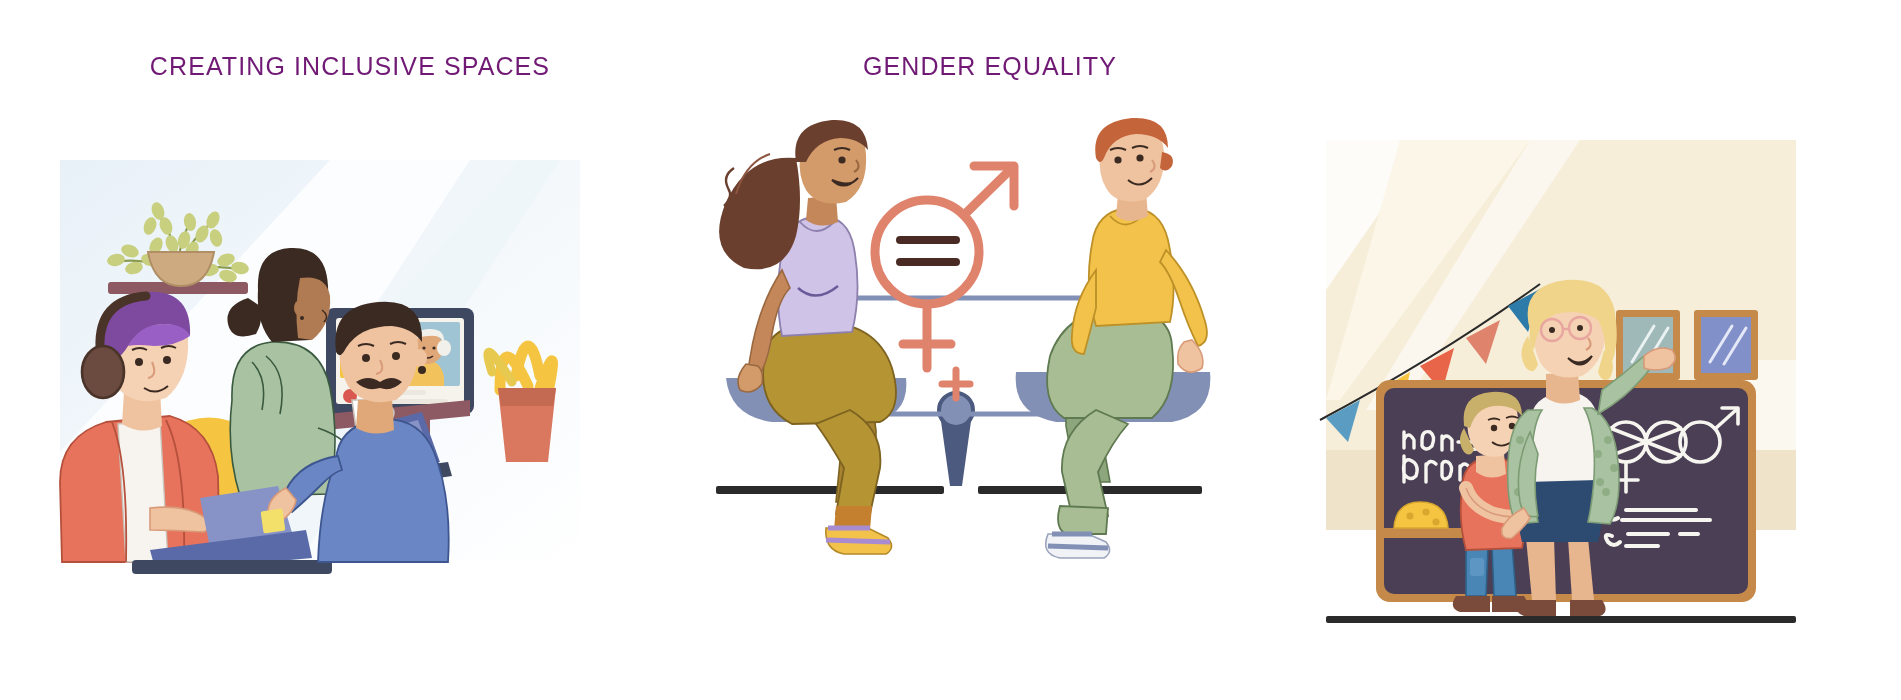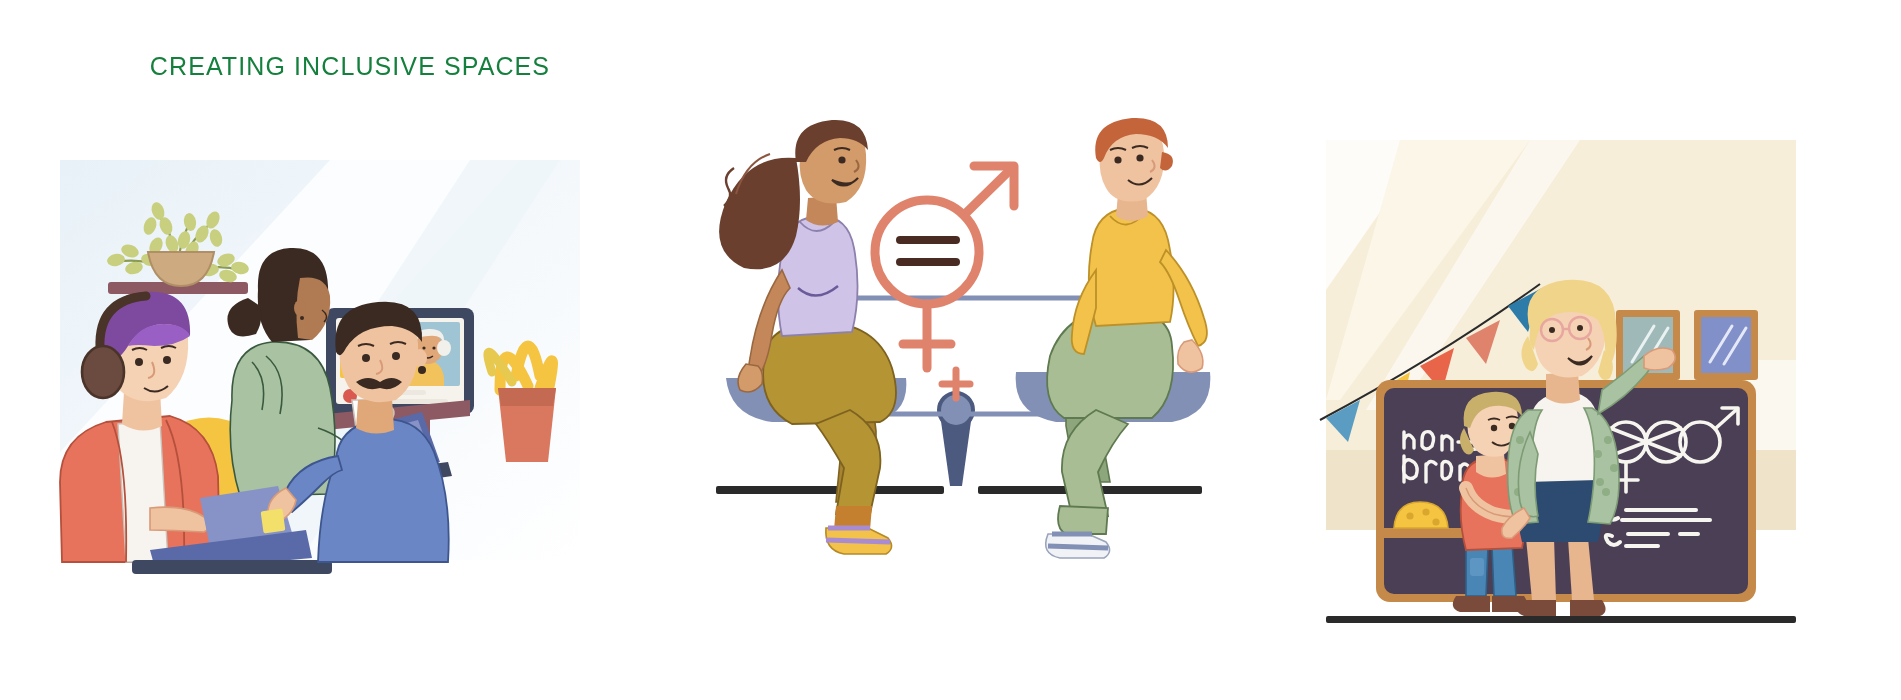--- a/index.html
+++ b/index.html
@@ -5,21 +5,21 @@
   html,body{margin:0;padding:0;background:#ffffff;}
   body{width:1901px;height:700px;font-family:"Liberation Sans",sans-serif;overflow:hidden;}
   .board{position:relative;width:1901px;height:700px;background:#fff;}
   .panel{position:absolute;top:0;height:700px;}
   .p1{left:0;width:700px;}
   .p2{left:700px;width:580px;}
   .p3{left:1280px;width:621px;}
   .ttl{
     position:absolute;top:52px;left:0;width:100%;text-align:center;
     font-family:"Liberation Sans",sans-serif;
-    font-size:25px;letter-spacing:1.1px;color:#15803d;font-weight:400;
+    font-size:25px;letter-spacing:1.1px;color:#701a75;font-weight:400;
     white-space:nowrap;
   }
   .art{position:absolute;left:0;top:110px;width:100%;height:480px;}
   svg{display:block;overflow:visible;}
 </style>
 </head>
 <body>
 
 <div class="board">
 
@@ -203,20 +203,21 @@
           <path d="M380 250 Q386 262 376 264" stroke="#d89a78" stroke-width="2" fill="none"></path>
           <path d="M356 272 Q368 264 380 272 Q392 264 402 272 Q392 282 380 278 Q366 282 356 272 Z" fill="#3a2a22"></path>
         </g>
 
         <rect x="262" y="400" width="22" height="22" rx="2" fill="#f2e06a" transform="rotate(-8 273 411)"></rect>
       </svg>
     </div>
   </div>
 
   <div class="panel p2">
+    <div class="ttl">GENDER EQUALITY</div>
     <div class="art">
       <svg viewBox="0 0 580 470" width="580" height="470" xmlns="http://www.w3.org/2000/svg">
 
         <g>
           <rect x="16" y="376" width="228" height="8" rx="2" fill="#2a2a2a"></rect>
           <rect x="278" y="376" width="224" height="8" rx="2" fill="#2a2a2a"></rect>
         </g>
         <g>
           <path d="M250 376 L262 376 L272 304 L240 304 Z" fill="#4c5a80"></path>
           <circle cx="256" cy="300" r="17" fill="#8290b5" stroke="#4c5a80" stroke-width="4"></circle>

